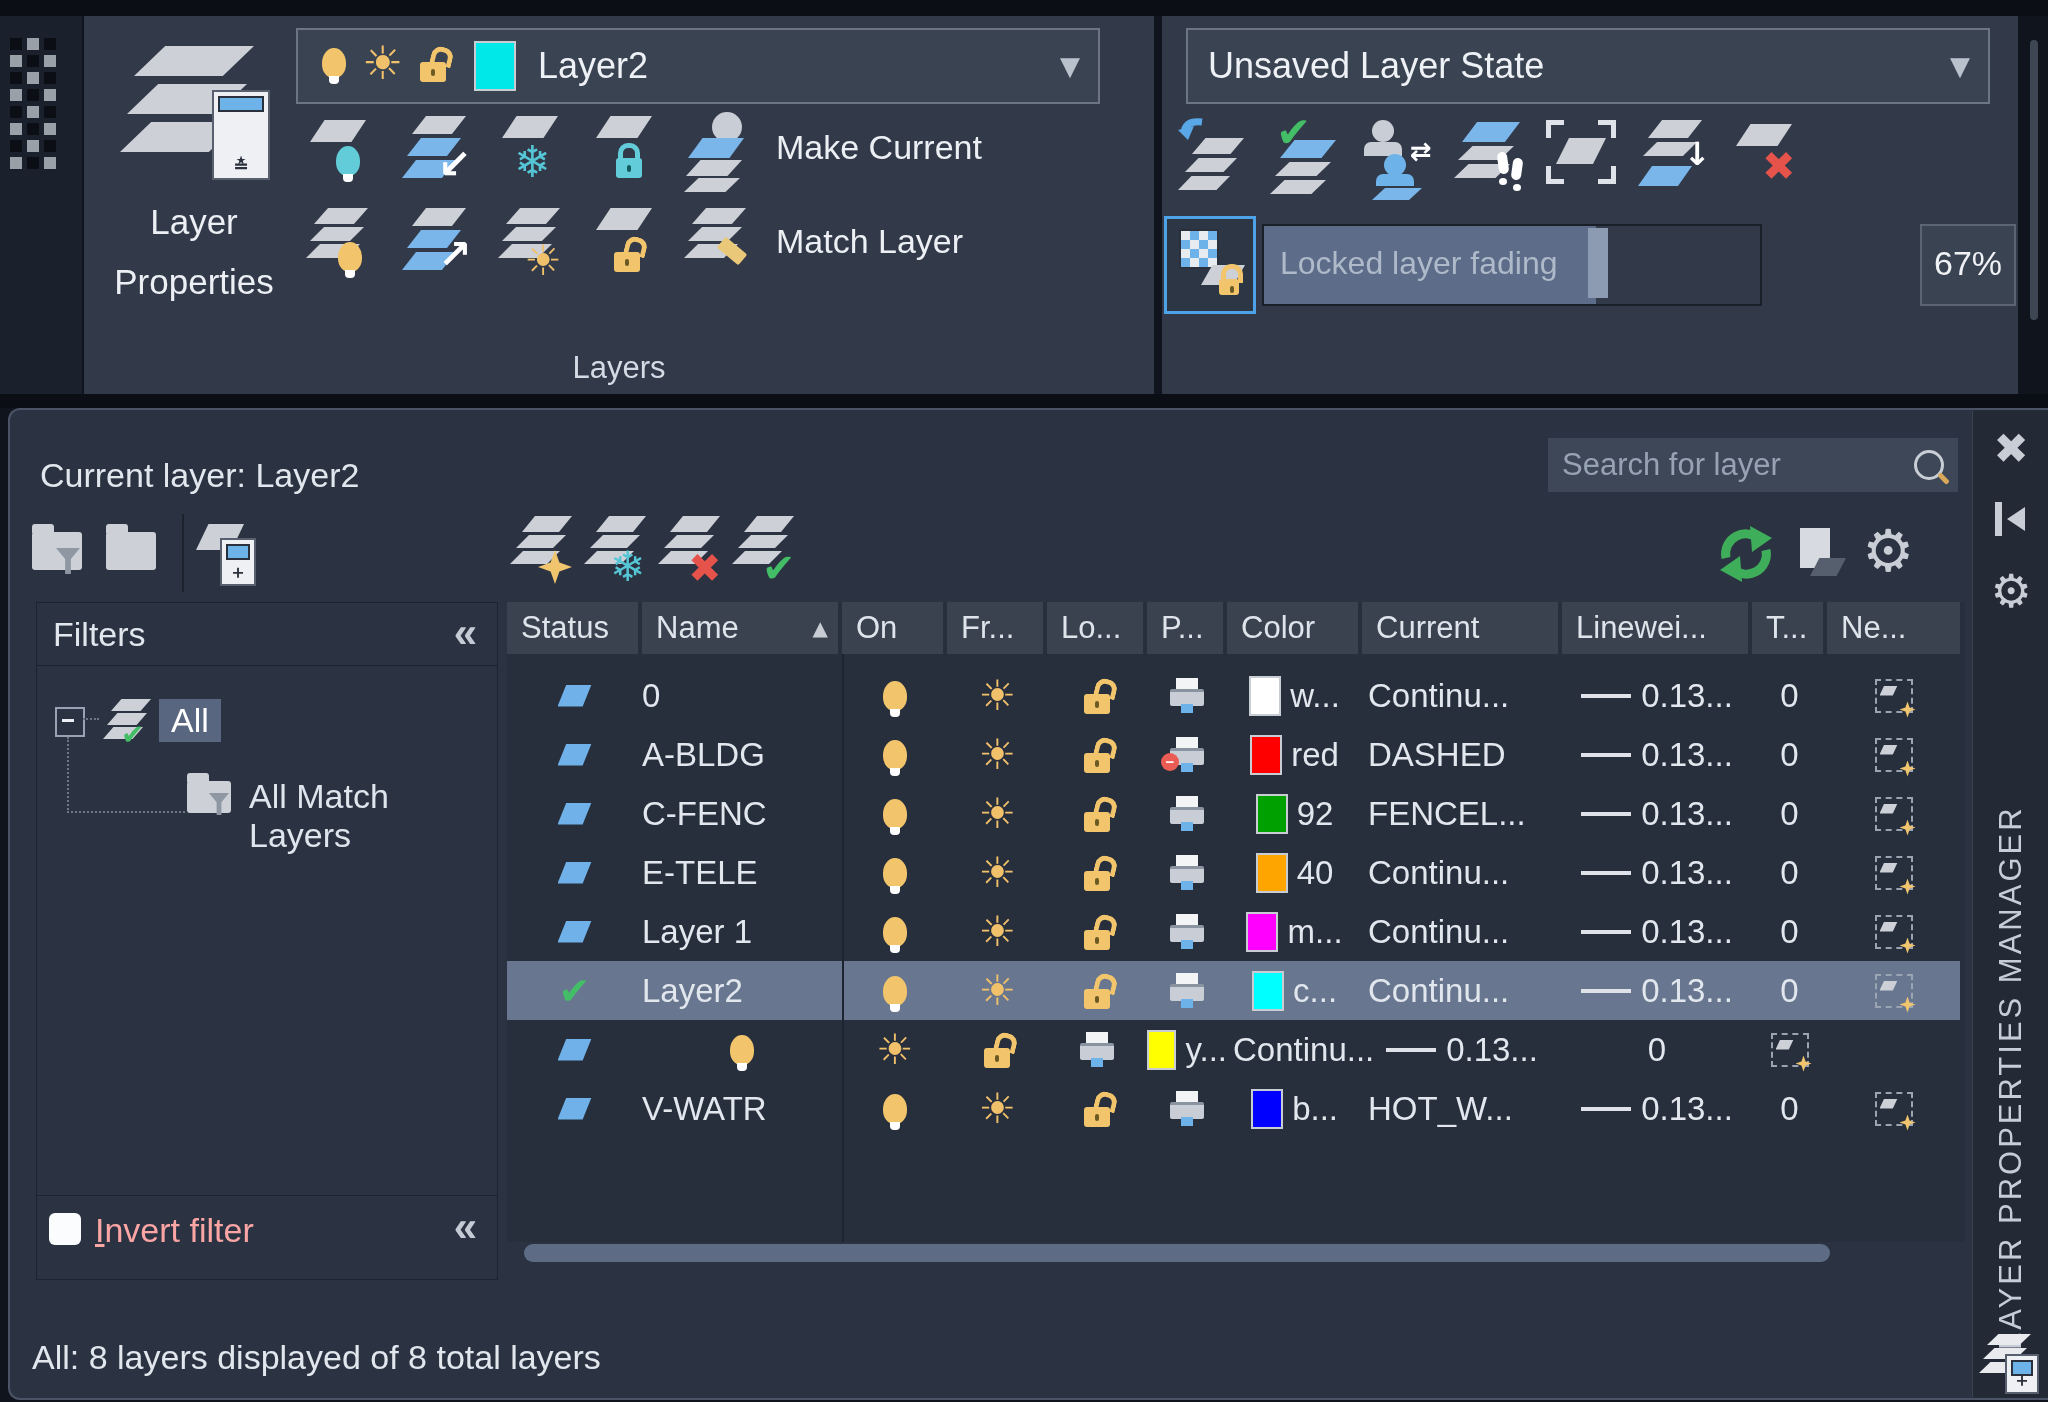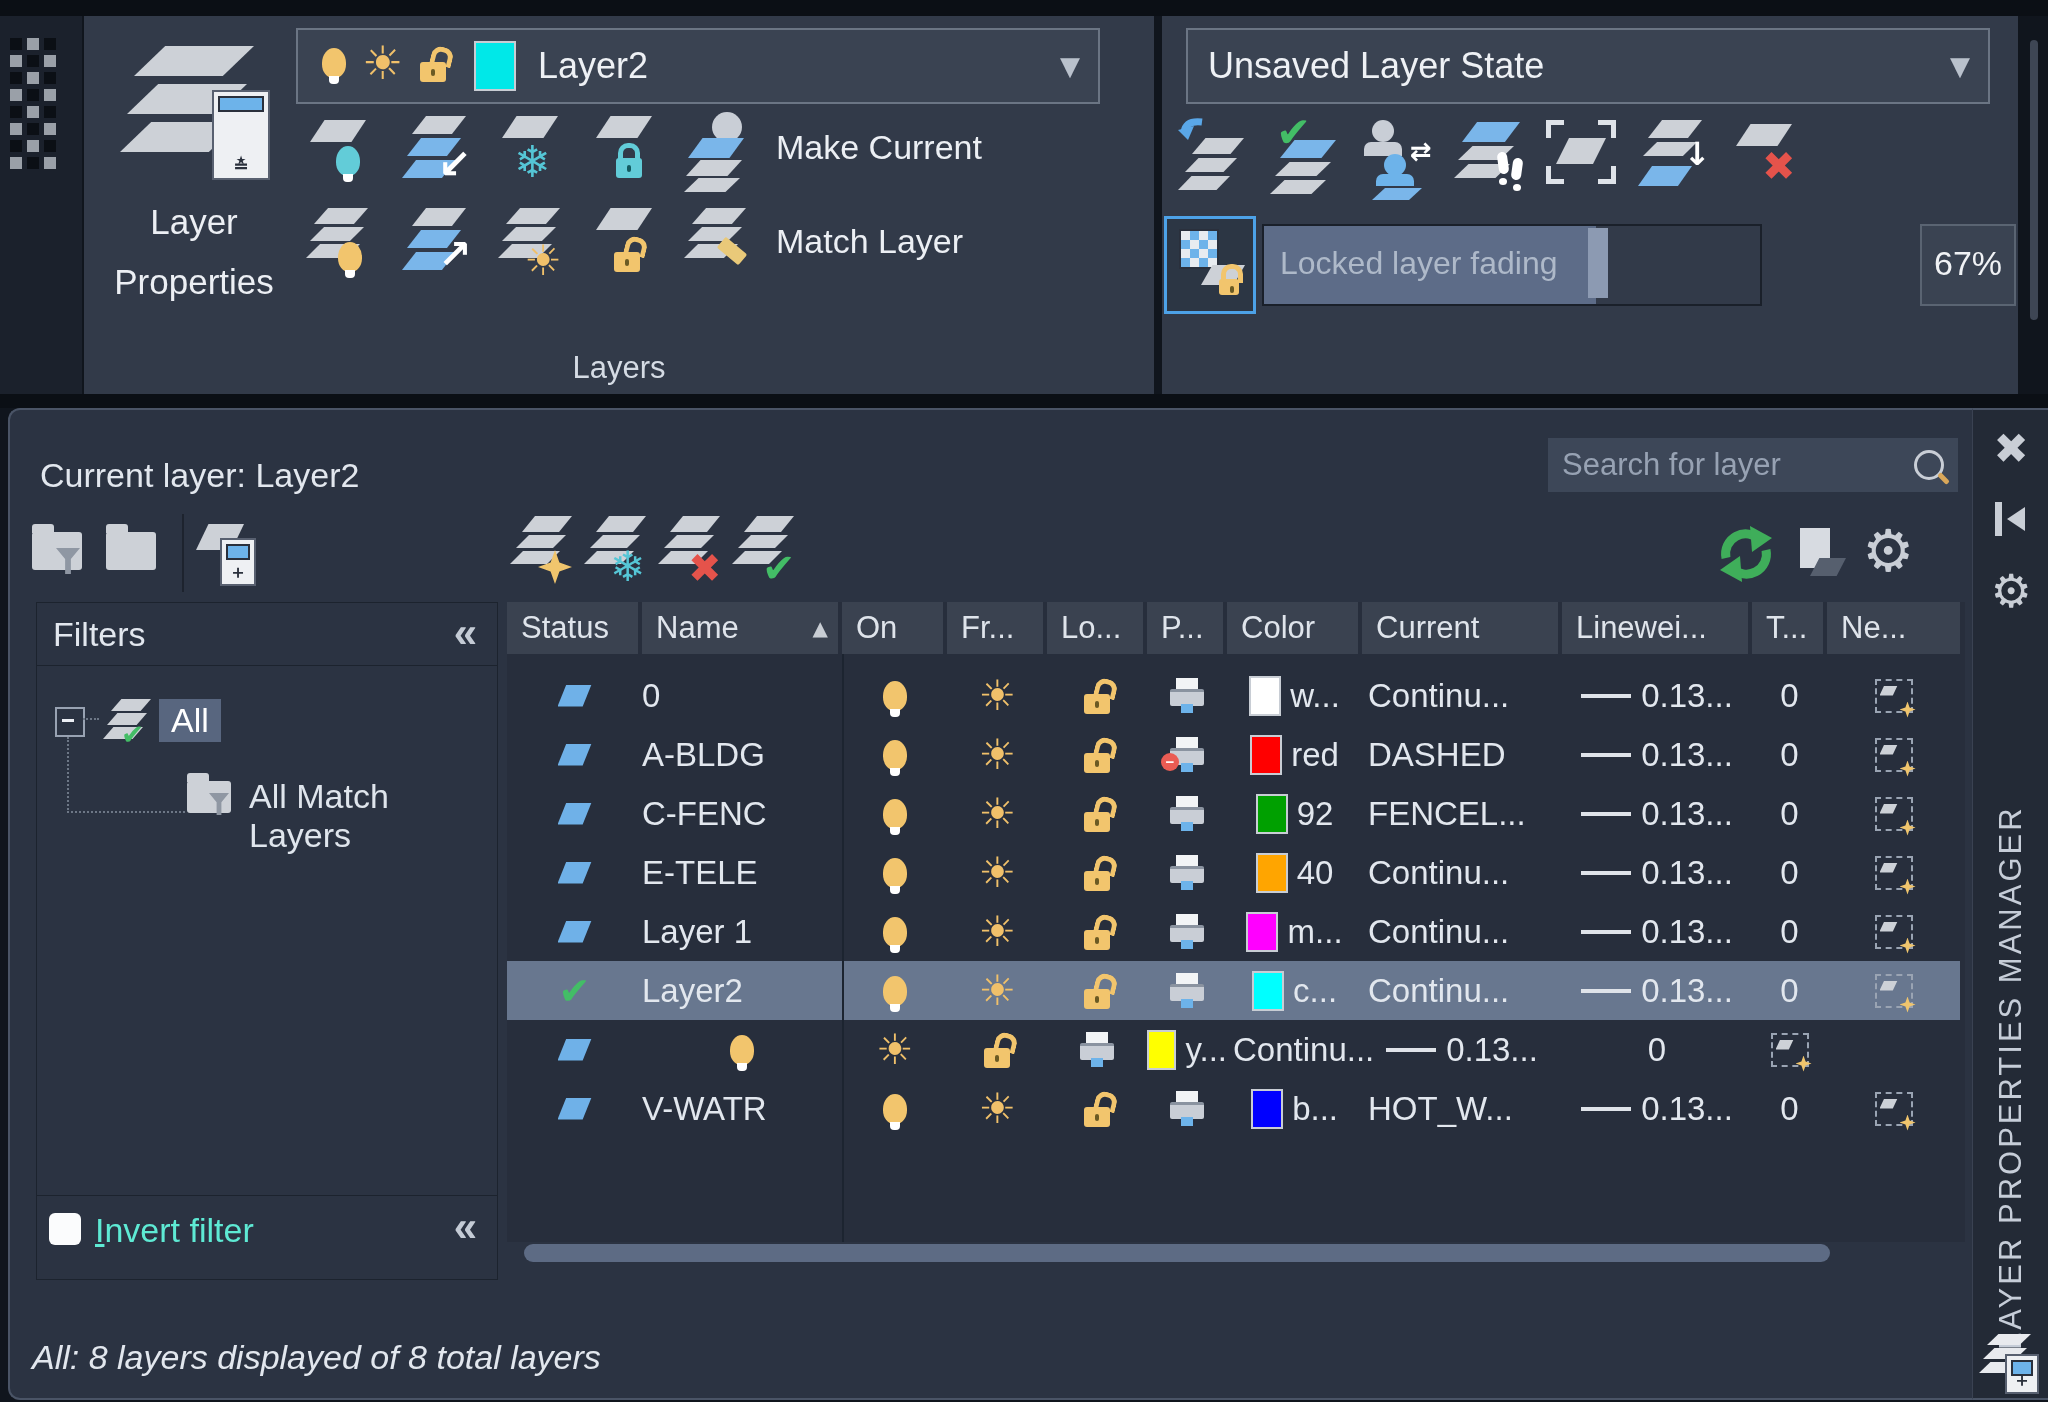--- a/index.html
+++ b/index.html
@@ -107,21 +107,21 @@
   .expandbox::after{content:"";position:absolute;left:5px;top:10px;width:12px;height:3px;background:#eceff4;}
   .tree-conn{position:absolute;left:30px;top:134px;width:116px;height:74px;border-left:2px dotted #6d7786;border-bottom:2px dotted #6d7786;}
   .tree-conn2{position:absolute;left:46px;top:115px;width:16px;height:2px;border-top:2px dotted #6d7786;}
   .tree-all-ic{position:absolute;left:66px;top:96px;width:48px;height:44px;}
   .tree-all-ic .p{width:40px;height:12px;}
   .tree-label-all{position:absolute;left:122px;top:96px;background:#58667f;color:#fff;font-size:34px;padding:2px 12px;}
   .tree-child-ic{position:absolute;left:150px;top:170px;width:50px;height:40px;}
   .tree-label-child{position:absolute;left:212px;top:174px;font-size:34px;color:#dfe5ec;}
   .invert-divider{position:absolute;left:0;top:592px;width:100%;border-top:1px solid #1c232e;}
   .invert-box{position:absolute;left:12px;top:610px;width:32px;height:32px;background:#fbfcfd;border-radius:6px;}
-  .invert-label{position:absolute;left:58px;top:608px;font-size:34px;color:#5eead4;}
+  .invert-label{position:absolute;left:58px;top:608px;font-size:34px;color:#fca5a5;}
   .invert-label u{text-decoration:underline;}
 
   .table-region{position:absolute;left:497px;top:192px;width:1458px;height:640px;background:#272e3c;}
   .thead,.trow{position:absolute;left:0;display:grid;
     grid-template-columns:135px 200px 105px 100px 100px 80px 135px 200px 190px 75px 133px;}
   .thead{top:0;height:52px;}
   .thead .hc{background:#3a4250;border-right:4px solid #272e3c;font-size:31px;color:#dfe4eb;
     display:flex;align-items:center;padding-left:14px;position:relative;}
   .thead .hc:last-child{border-right:none;}
   .sortarrow{position:absolute;right:10px;font-size:20px;color:#c8cdd4;}
@@ -129,21 +129,21 @@
   .trow.selected{background:#68778f;}
   .cell{display:flex;align-items:center;justify-content:center;position:relative;height:100%;}
   .c-name,.c-ltype{justify-content:flex-start;}
   .c-ltype{padding-left:6px;}
   .status-para{display:inline-block;width:34px;height:22px;background:#6fb1e8;clip-path:polygon(26% 0,100% 0,74% 100%,0 100%);}
   .lw-line{display:inline-block;width:50px;height:4px;background:#dfe3e9;margin-right:10px;}
   .col-divider{position:absolute;left:832px;top:244px;width:2px;height:588px;background:#1c2430;}
 
   .hscroll{position:absolute;left:514px;top:834px;width:1306px;height:18px;}
   .hscroll .thumb{position:absolute;left:0;top:0;width:100%;height:100%;background:#5d6b84;border-radius:9px;}
-  .status-bar{position:absolute;left:22px;top:928px;font-size:34px;color:#e2e7ee;font-style:italic;}
+  .status-bar{position:absolute;left:22px;top:928px;font-size:34px;color:#e2e7ee;}
 
   
   .sb-ic{position:absolute;left:50%;transform:translateX(-50%);color:#c9ced6;text-align:center;}
   .pin{position:absolute;left:50%;transform:translateX(-50%);top:92px;width:36px;height:34px;}
   .pin .bar{position:absolute;left:2px;top:0;width:7px;height:34px;background:#c9ced6;}
   .pin .tri{position:absolute;left:14px;top:5px;width:0;height:0;border-top:12px solid transparent;
     border-bottom:12px solid transparent;border-right:18px solid #c9ced6;}
   .vtitle{position:absolute;left:50%;top:360px;height:580px;transform:translateX(-50%) rotate(180deg);
     writing-mode:vertical-rl;font-size:31px;letter-spacing:3px;color:#c6cdd8;display:flex;align-items:center;}
   .pal-corner-ic{position:absolute;left:6px;bottom:6px;width:64px;height:60px;}

